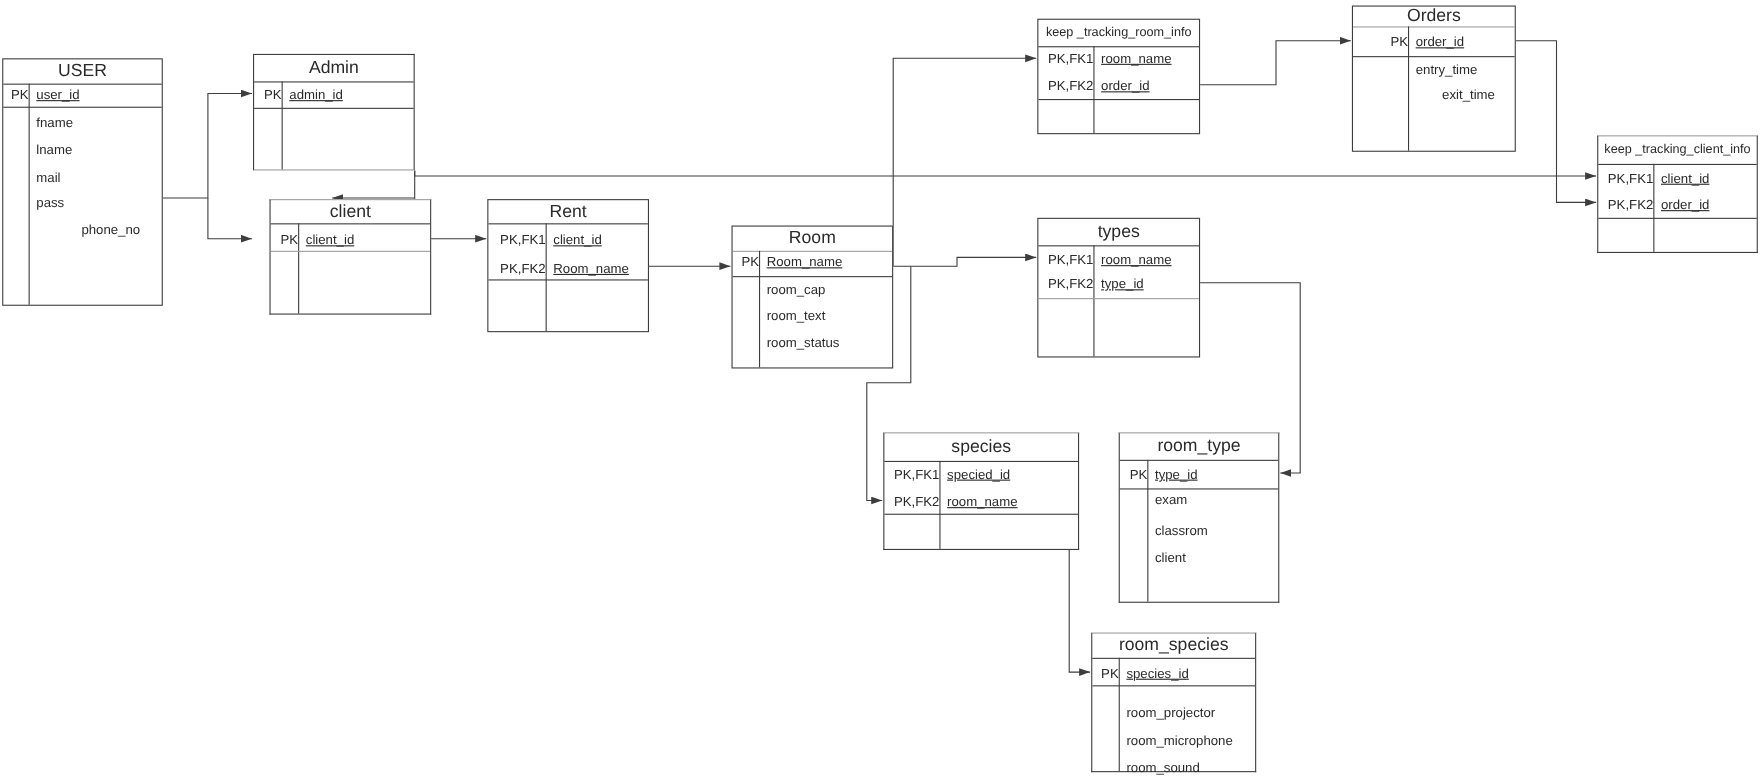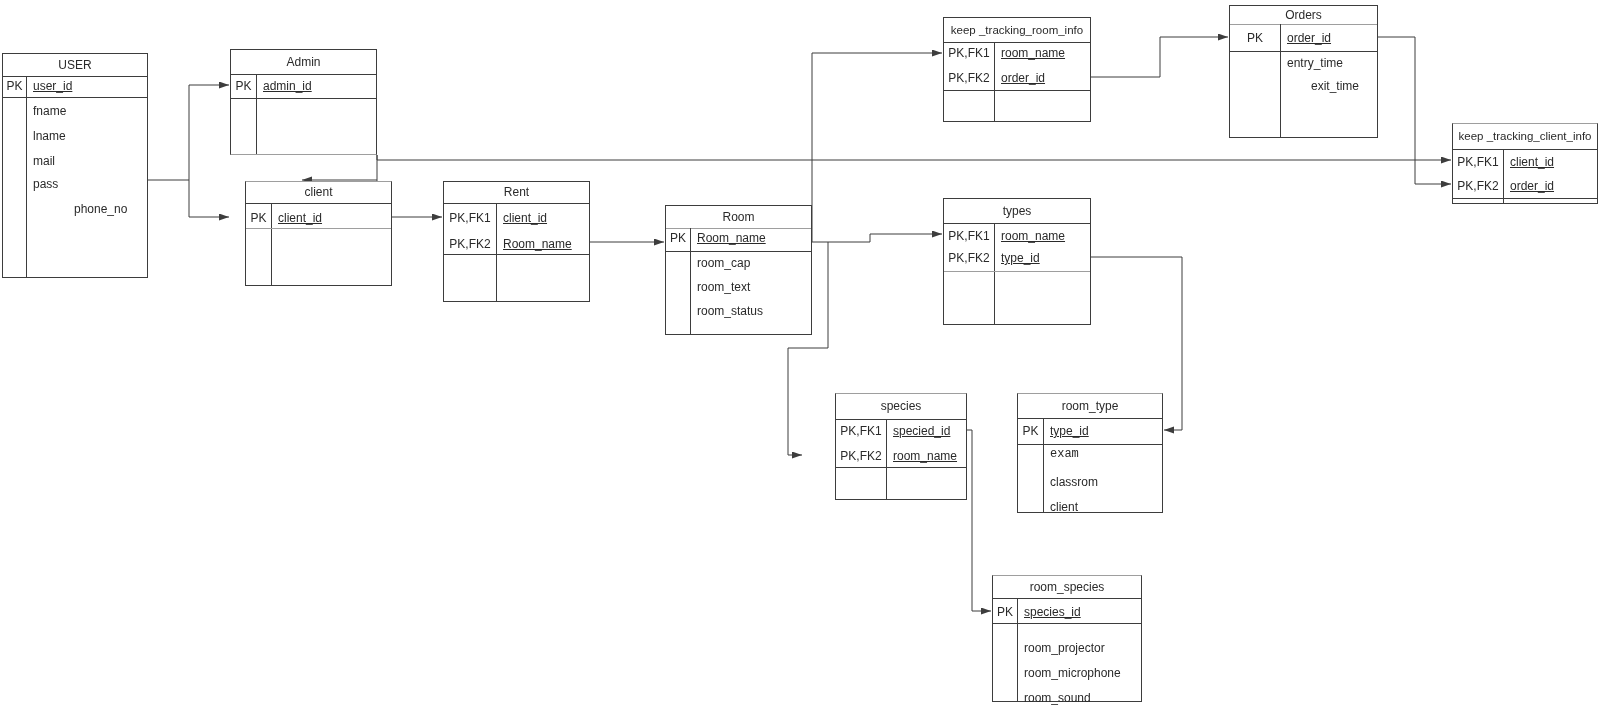--- a/index.html
+++ b/index.html
@@ -1,25 +1,25 @@
 <!DOCTYPE html>
 <html><head>
 <meta charset="utf-8">
 <style>
   html,body{margin:0;padding:0;background:#ffffff;}
   #canvas{position:relative;width:1600px;height:706px;background:#ffffff;overflow:hidden;
           font-family:"Liberation Sans","DejaVu Sans",sans-serif;color:#2a2a2a;}
   #wires{position:absolute;left:0;top:0;width:1600px;height:706px;}
   .entity{position:absolute;background:#ffffff;border:1px solid #3d3d3d;box-sizing:border-box;}
-  .title{position:absolute;left:0;right:0;top:0;text-align:center;font-size:12px;white-space:nowrap;}
+  .title{position:absolute;left:0;right:0;top:0;text-align:center;font-size:16px;white-space:nowrap;}
   .title.small{font-size:11.5px;}
   .hl{position:absolute;left:0;right:0;height:1px;background:#3d3d3d;}
   .hl.gray{background:#9e9e9e;}
   .vl{position:absolute;top:0;bottom:0;width:1px;background:#3d3d3d;}
-  .kk{position:absolute;text-align:center;font-size:12px;line-height:14px;white-space:nowrap;}
+  .kk{position:absolute;text-align:right;font-size:12px;line-height:14px;white-space:nowrap;}
   .tx{position:absolute;font-size:12px;line-height:14px;white-space:nowrap;}
   .un{text-decoration:underline;}
 </style>
 </head>
 <body>
 
 <div id="canvas">
 
   <svg id="wires">
     <defs>
@@ -115,21 +115,21 @@
     <div class="title" style="height:18px;line-height:18px;">Orders</div>
     <div class="hl gray" style="top:18px;"></div>
     <div class="vl" style="left:50px;top:18px;"></div>
     <div class="hl" style="top:45px;"></div>
     <div class="kk" style="left:0;width:50px;top:25px;">PK</div>
     <div class="tx un" style="left:57px;top:25px;">order_id</div>
     <div class="tx" style="left:57px;top:50px;">entry_time</div>
     <div class="tx" style="left:57px;top:73px;margin-left:24px;">exit_time</div>
   </div>
 
-  <div class="entity" style="left:1452px;top:123px;width:146px;height:81px;border-top-color:#9e9e9e;">
+  <div class="entity" style="left:1452px;top:123px;width:146px;height:107px;border-top-color:#9e9e9e;">
     <div class="title small" style="height:25px;line-height:25px;">keep _tracking_client_info</div>
     <div class="hl" style="top:25px;"></div>
     <div class="vl" style="left:50px;top:25px;"></div>
     <div class="hl" style="top:74px;"></div>
     <div class="kk" style="left:0;width:50px;top:31px;">PK,FK1</div>
     <div class="tx un" style="left:57px;top:31px;">client_id</div>
     <div class="kk" style="left:0;width:50px;top:55px;">PK,FK2</div>
     <div class="tx un" style="left:57px;top:55px;">order_id</div>
   </div>
 
@@ -137,39 +137,39 @@
     <div class="title" style="height:24px;line-height:24px;">types</div>
     <div class="hl" style="top:24px;"></div>
     <div class="vl" style="left:50px;top:24px;"></div>
     <div class="hl gray" style="top:72px;"></div>
     <div class="kk" style="left:0;width:50px;top:30px;">PK,FK1</div>
     <div class="tx un" style="left:57px;top:30px;">room_name</div>
     <div class="kk" style="left:0;width:50px;top:52px;">PK,FK2</div>
     <div class="tx un" style="left:57px;top:52px;">type_id</div>
   </div>
 
-  <div class="entity" style="left:835px;top:393px;width:132px;height:107px;border-top-color:#9e9e9e;">
+  <div class="entity" style="left:803px;top:393px;width:178px;height:107px;border-top-color:#9e9e9e;">
     <div class="title" style="height:25px;line-height:25px;">species</div>
     <div class="hl" style="top:25px;"></div>
     <div class="vl" style="left:50px;top:25px;"></div>
     <div class="hl" style="top:73px;"></div>
     <div class="kk" style="left:0;width:50px;top:30px;">PK,FK1</div>
     <div class="tx un" style="left:57px;top:30px;">specied_id</div>
     <div class="kk" style="left:0;width:50px;top:55px;">PK,FK2</div>
     <div class="tx un" style="left:57px;top:55px;">room_name</div>
   </div>
 
-  <div class="entity" style="left:1017px;top:393px;width:146px;height:120px;border-top-color:#9e9e9e;">
+  <div class="entity" style="left:1017px;top:393px;width:146px;height:155px;border-top-color:#9e9e9e;">
     <div class="title" style="height:24px;line-height:24px;">room_type</div>
     <div class="hl" style="top:24px;"></div>
     <div class="vl" style="left:25px;top:24px;"></div>
     <div class="hl" style="top:50px;"></div>
     <div class="kk" style="left:0;width:25px;top:30px;">PK</div>
     <div class="tx un" style="left:32px;top:30px;">type_id</div>
-    <div class="tx" style="left:32px;top:53px;font-family:Liberation Mono, monospace;">exam</div>
+    <div class="tx" style="left:32px;top:53px;">exam</div>
     <div class="tx" style="left:32px;top:81px;">classrom</div>
     <div class="tx" style="left:32px;top:106px;">client</div>
   </div>
 
   <div class="entity" style="left:992px;top:575px;width:150px;height:127px;border-top-color:#9e9e9e;">
     <div class="title" style="height:22px;line-height:22px;">room_species</div>
     <div class="hl" style="top:22px;"></div>
     <div class="vl" style="left:24px;top:22px;"></div>
     <div class="hl" style="top:47px;"></div>
     <div class="kk" style="left:0;width:24px;top:29px;">PK</div>

